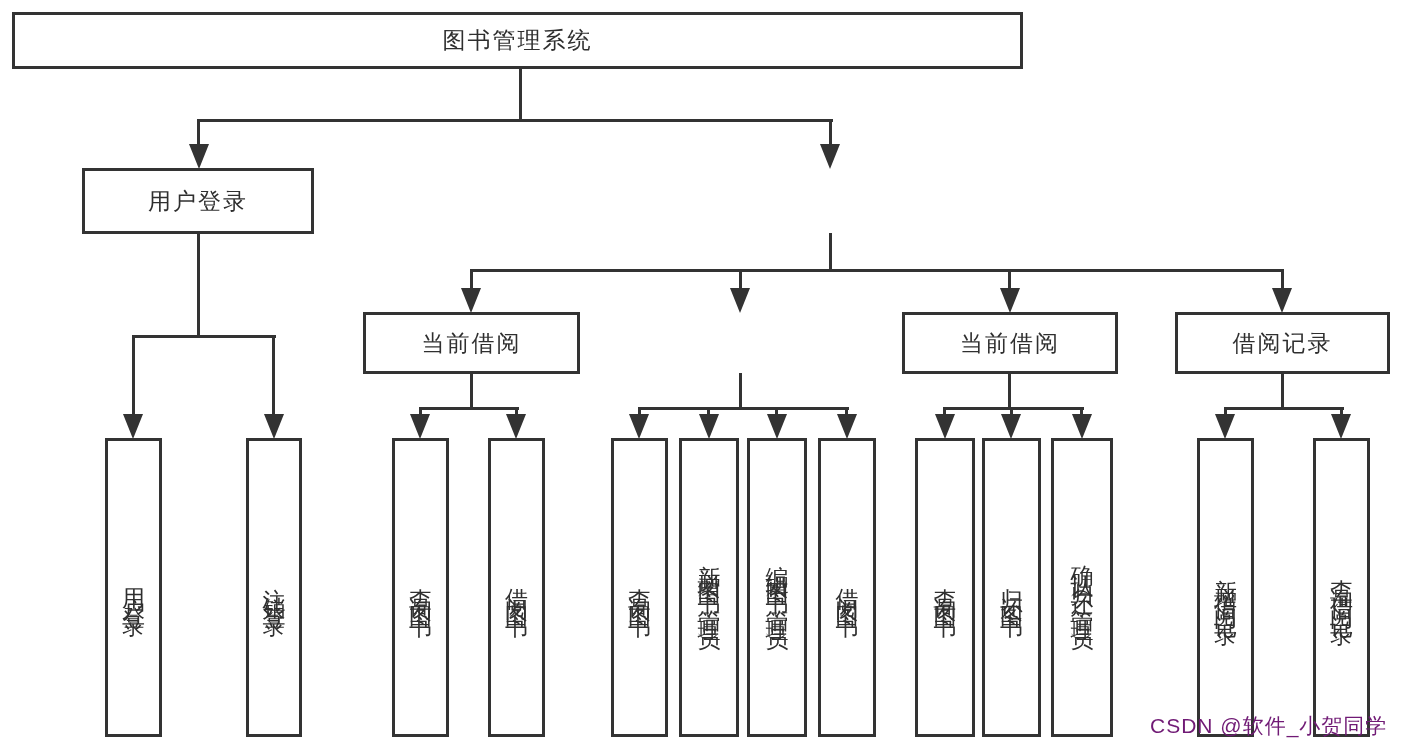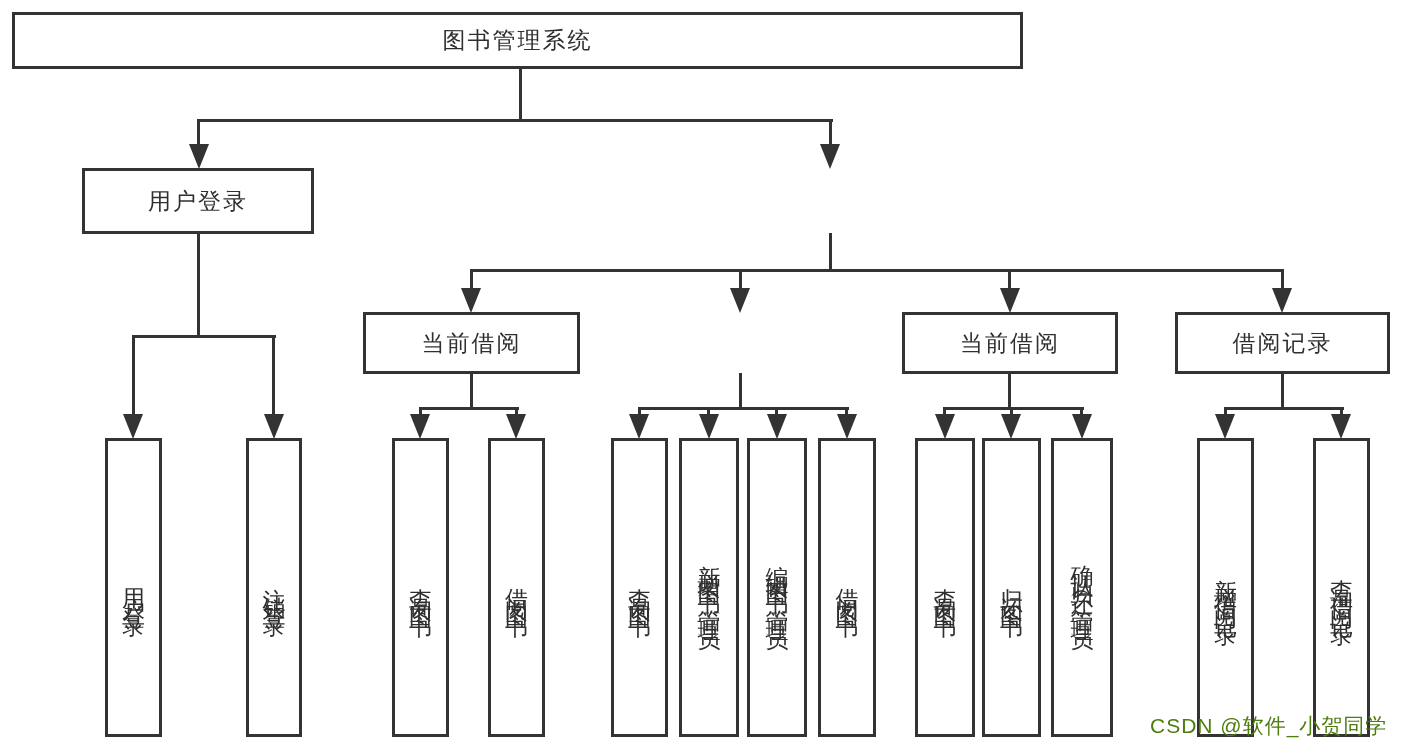--- a/index.html
+++ b/index.html
@@ -20,21 +20,21 @@
   .vline,.hline{position:absolute;background:#333;}
   .vline{width:3px;}
   .hline{height:3px;}
   .ah{
     position:absolute;width:0;height:0;
     border-left:10px solid transparent;border-right:10px solid transparent;
     border-top:25px solid #333;
   }
   .watermark{
     position:absolute;left:1150px;top:712px;font-size:21px;letter-spacing:1px;
-    color:#4d7c0f;white-space:nowrap;z-index:5;
+    color:#701a75;white-space:nowrap;z-index:5;
   }
 </style>
 </head>
 <body>
 
 <div class="canvas">
 
   <div class="node h" style="left:12px;top:12px;width:1011px;height:57px">图书管理系统</div>
 
   <div class="node h" style="left:82px;top:168px;width:232px;height:66px">用户登录</div>

